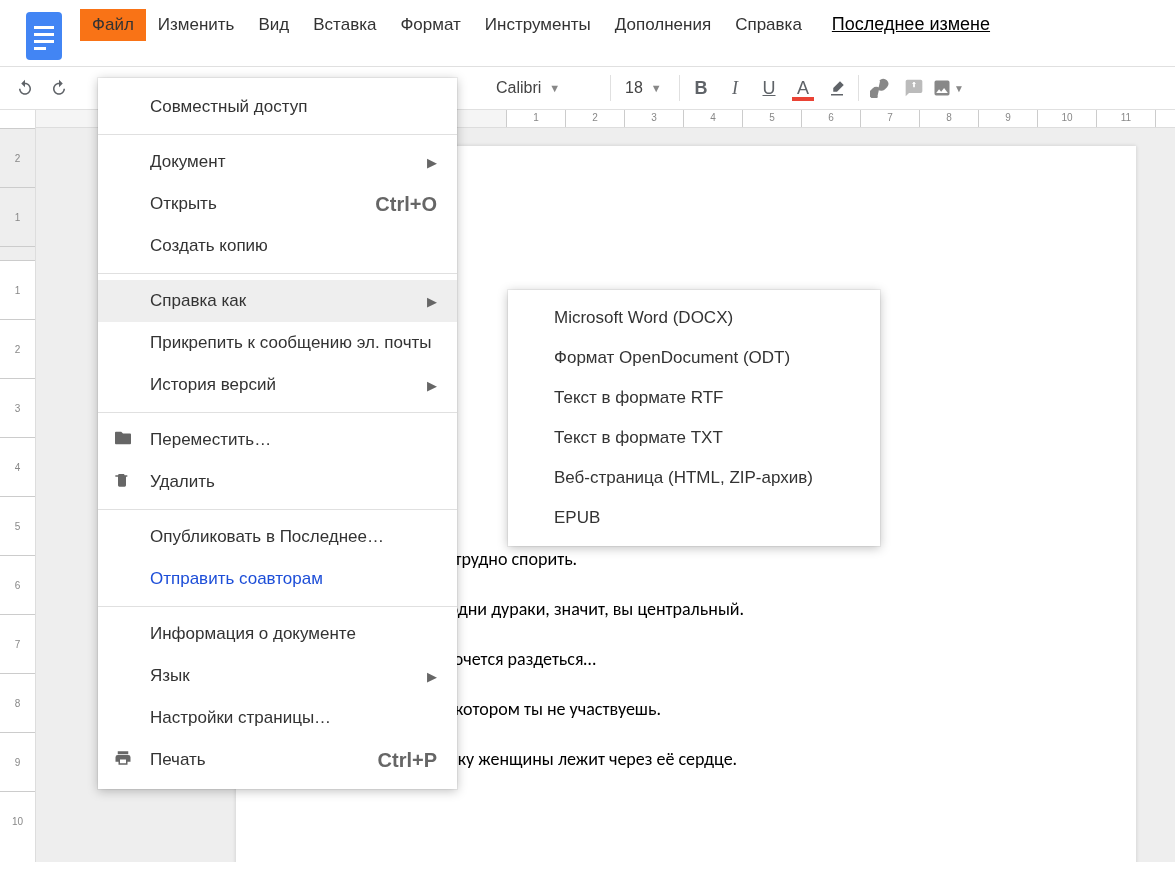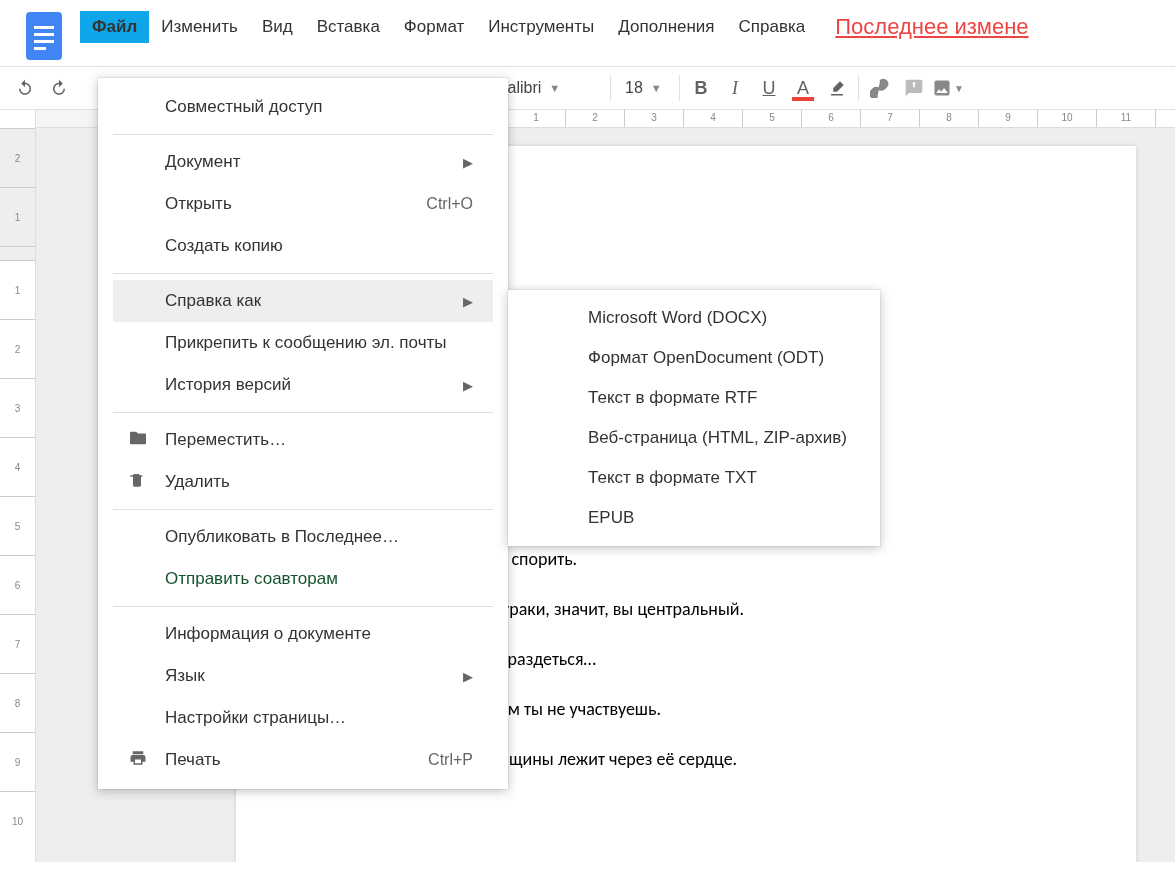--- a/index.html
+++ b/index.html
@@ -8,22 +8,22 @@
   .header { display: flex; align-items: flex-start; padding: 8px 8px 0 8px; }
   .docs-logo { width: 40px; height: 54px; margin: 4px 16px 0 16px; display: flex; align-items: flex-start; justify-content: center; }
   .docs-logo svg { width: 36px; height: 48px; }
   .title-area { flex: 1; }
   .title-row { display: flex; align-items: center; gap: 12px; margin-bottom: 2px; }
   .doc-title { font-size: 22px; color: #333; padding: 2px 6px; border: none; outline: none; }
   .star-icon { color: #bbb; font-size: 20px; cursor: pointer; }
   .folder-icon { color: #777; font-size: 20px; cursor: pointer; }
   .menubar { display: flex; gap: 0; font-size: 17px; color: #333; align-items: center; }
   .menubar .menu-item { padding: 6px 12px; cursor: pointer; }
-  .menubar .menu-item.active { background: #0ea5e9; font-weight: bold; }
-  .last-edit { color: #ef4444; text-decoration: underline; font-size: 22px; padding: 6px 6px 6px 18px; white-space: nowrap; }
+  .menubar .menu-item.active { background: #f97316; }
+  .last-edit { color: #000000; text-decoration: underline; font-size: 18px; padding: 6px 6px 6px 18px; white-space: nowrap; }
   
   .toolbar { display: flex; align-items: center; height: 44px; border-top: 1px solid #e0e0e0; border-bottom: 1px solid #e0e0e0; padding: 0 8px; background: #fff; position: relative; }
   .tb-btn { min-width: 34px; height: 34px; display: flex; align-items: center; justify-content: center; color: #5f6368; cursor: pointer; font-size: 18px; }
   .tb-sep { width: 1px; height: 26px; background: #e0e0e0; margin: 0 4px; }
   .tb-select { height: 34px; padding: 0 18px 0 10px; color: #444; font-size: 16px; display: flex; align-items: center; cursor: pointer; position: relative; }
   .tb-select .caret { margin-left: 8px; color: #888; font-size: 11px; }
   .font-name { width: 120px; }
   .font-size { width: 60px; }
   .bold { font-weight: bold; }
   .italic { font-style: italic; font-family: Georgia, serif; }
@@ -38,31 +38,31 @@
   .h-ruler .tick { flex: 0 0 59px; border-left: 1px solid #ccc; text-align: center; position: relative; }
   .h-ruler .tick span { position: absolute; left: 50%; transform: translateX(-50%); top: 2px; }
   .v-ruler { width: 36px; background: #fff; border-right: 1px solid #ddd; padding-top: 18px; font-size: 10px; color: #888; display:flex; flex-direction:column; }
   .v-ruler .vtick { height: 59px; border-top: 1px solid #ccc; text-align: center; position: relative; }
   .v-ruler .vtick span { position: absolute; top: 50%; left: 50%; transform: translate(-50%,-50%); }
   .v-ruler .neg { background:#eee; }
   .page-area { flex:1; background: #eee; padding-top: 18px; overflow: hidden; }
   .page { background: #fff; margin: 18px 0 0 200px; width: 900px; min-height: 1200px; padding: 110px 90px; box-shadow: 0 0 4px rgba(0,0,0,0.15); }
   .page p { font-size: 18px; font-family: Calibri, Arial, sans-serif; margin-bottom: 28px; color:#000; }
   
-  .dropdown { position: absolute; top: 78px; left: 98px; width: 410px; background: #fff; box-shadow: 0 2px 10px rgba(0,0,0,0.25), 0 0 0 1px rgba(0,0,0,0.05); z-index: 100; padding: 8px 15px; }
+  .dropdown { position: absolute; top: 78px; left: 98px; width: 359px; background: #fff; box-shadow: 0 2px 10px rgba(0,0,0,0.25), 0 0 0 1px rgba(0,0,0,0.05); z-index: 100; padding: 8px 0; }
   .dropdown .dd-item { display: flex; align-items: center; height: 42px; padding: 0 20px 0 52px; font-size: 17px; color: #333; cursor: pointer; position: relative; }
   .dropdown .dd-item.hover { background: #eee; }
-  .dropdown .dd-item.disabled { color: #14532d; }
+  .dropdown .dd-item.disabled { color: #1d4ed8; }
   .dropdown .dd-item .dd-icon { position: absolute; left: 16px; width: 22px; color: #666; font-size: 18px; }
-  .dropdown .dd-item .dd-shortcut { margin-left: auto; color: #666; font-size: 16px; }
+  .dropdown .dd-item .dd-shortcut { margin-left: auto; color: #666; font-size: 20px; font-weight: bold; }
   .dropdown .dd-item .dd-sub { margin-left: auto; color: #666; font-size: 13px; }
   .dropdown hr { border: none; border-top: 1px solid #e0e0e0; margin: 6px 0; }
   
   .submenu { position: absolute; top: 290px; left: 508px; width: 372px; background: #fff; box-shadow: 0 2px 10px rgba(0,0,0,0.25), 0 0 0 1px rgba(0,0,0,0.05); z-index: 101; padding: 8px 0; }
-  .submenu .dd-item { padding-left: 80px; height: 40px; font-size: 17px; }
+  .submenu .dd-item { padding-left: 46px; height: 40px; font-size: 17px; }
 </style>
 </head>
 <body>
 
 <div class="header">
   <div class="docs-logo">
     <svg viewBox="0 0 36 48">
         <rect x="0" y="0" width="36" height="48" rx="4" fill="#4285f4"></rect>
         <rect x="8" y="14" width="20" height="3" fill="#fff"></rect>
         <rect x="8" y="21" width="20" height="3" fill="#fff"></rect>
@@ -298,21 +298,21 @@
   <div class="dd-item">
       <span>Microsoft Word (DOCX)</span>
     </div>
   <div class="dd-item">
       <span>Формат OpenDocument (ODT)</span>
     </div>
   <div class="dd-item">
       <span>Текст в формате RTF</span>
     </div>
   <div class="dd-item">
+      <span>Текст в формате TXT</span>
+    </div>
+  <div class="dd-item">
       <span>Веб-страница (HTML, ZIP-архив)</span>
     </div>
   <div class="dd-item">
-      <span>Текст в формате TXT</span>
-    </div>
-  <div class="dd-item">
       <span>EPUB</span>
     </div>
 </div>
 
 </body></html>

